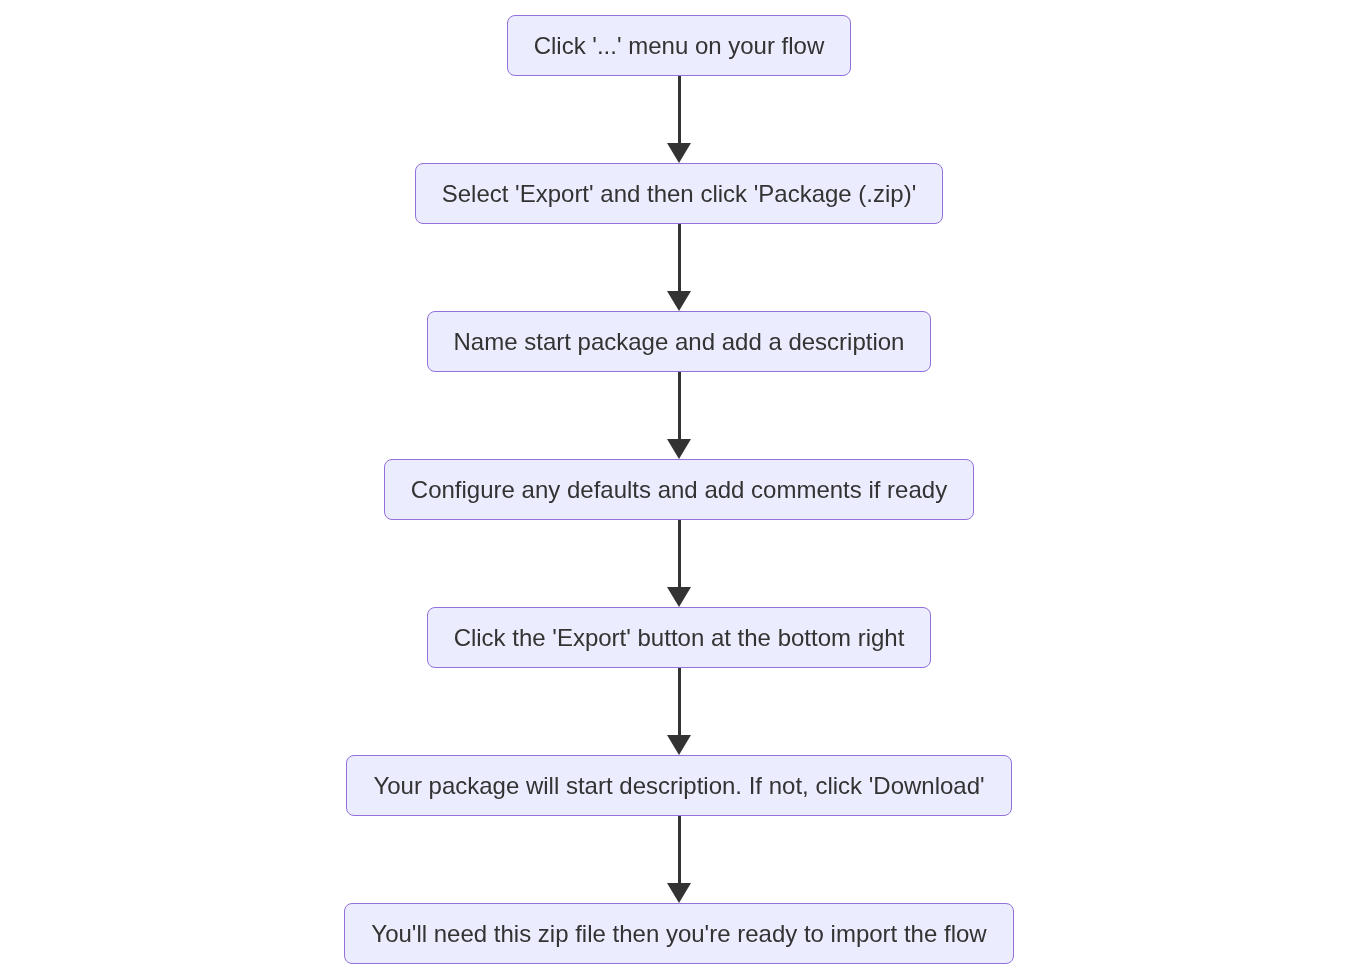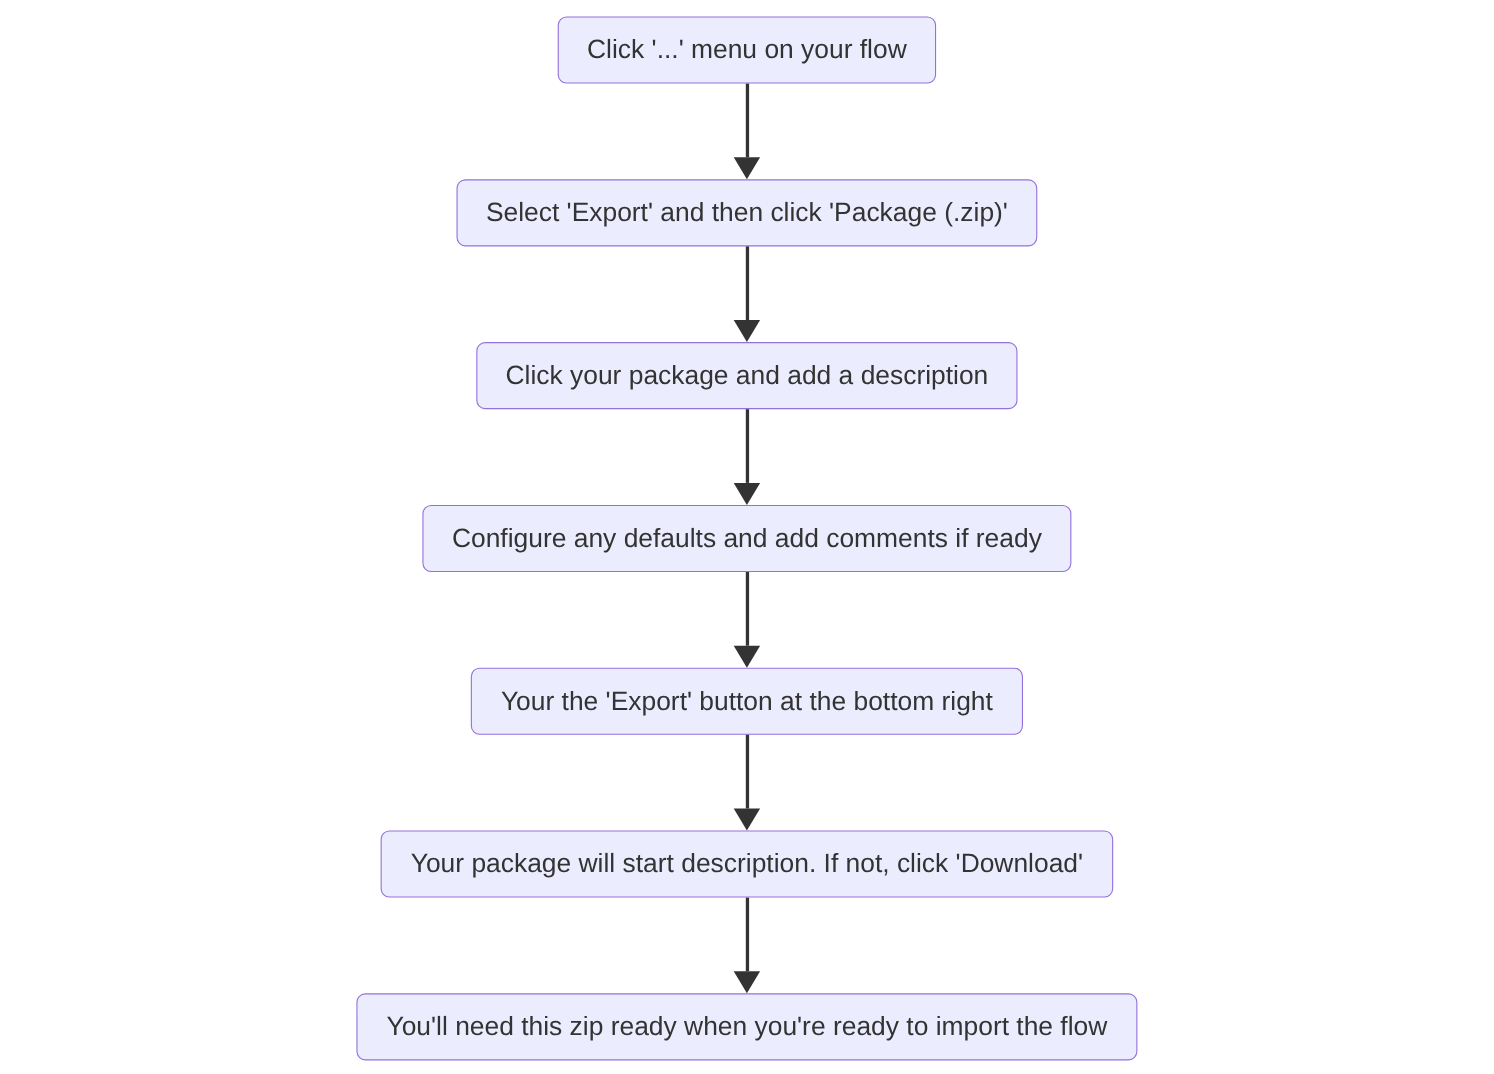--- a/index.html
+++ b/index.html
@@ -65,43 +65,43 @@
     <div class="head"></div>
   </div>
 
   <div class="node">Select 'Export' and then click 'Package (.zip)'</div>
 
   <div class="arrow">
     <div class="shaft"></div>
     <div class="head"></div>
   </div>
 
-  <div class="node">Click your package and add a description</div>
+  <div class="node">Name start package and add a description</div>
 
   <div class="arrow">
     <div class="shaft"></div>
     <div class="head"></div>
   </div>
 
   <div class="node">Configure any defaults and add comments if ready</div>
 
   <div class="arrow">
     <div class="shaft"></div>
     <div class="head"></div>
   </div>
 
-  <div class="node">Your the 'Export' button at the bottom right</div>
+  <div class="node">Click the 'Export' button at the bottom right</div>
 
   <div class="arrow">
     <div class="shaft"></div>
     <div class="head"></div>
   </div>
 
   <div class="node">Your package will start description. If not, click 'Download'</div>
 
   <div class="arrow">
     <div class="shaft"></div>
     <div class="head"></div>
   </div>
 
-  <div class="node">You'll need this zip ready when you're ready to import the flow</div>
+  <div class="node">You'll need this zip file then you're ready to import the flow</div>
 
 </div>
 
 </body></html>

